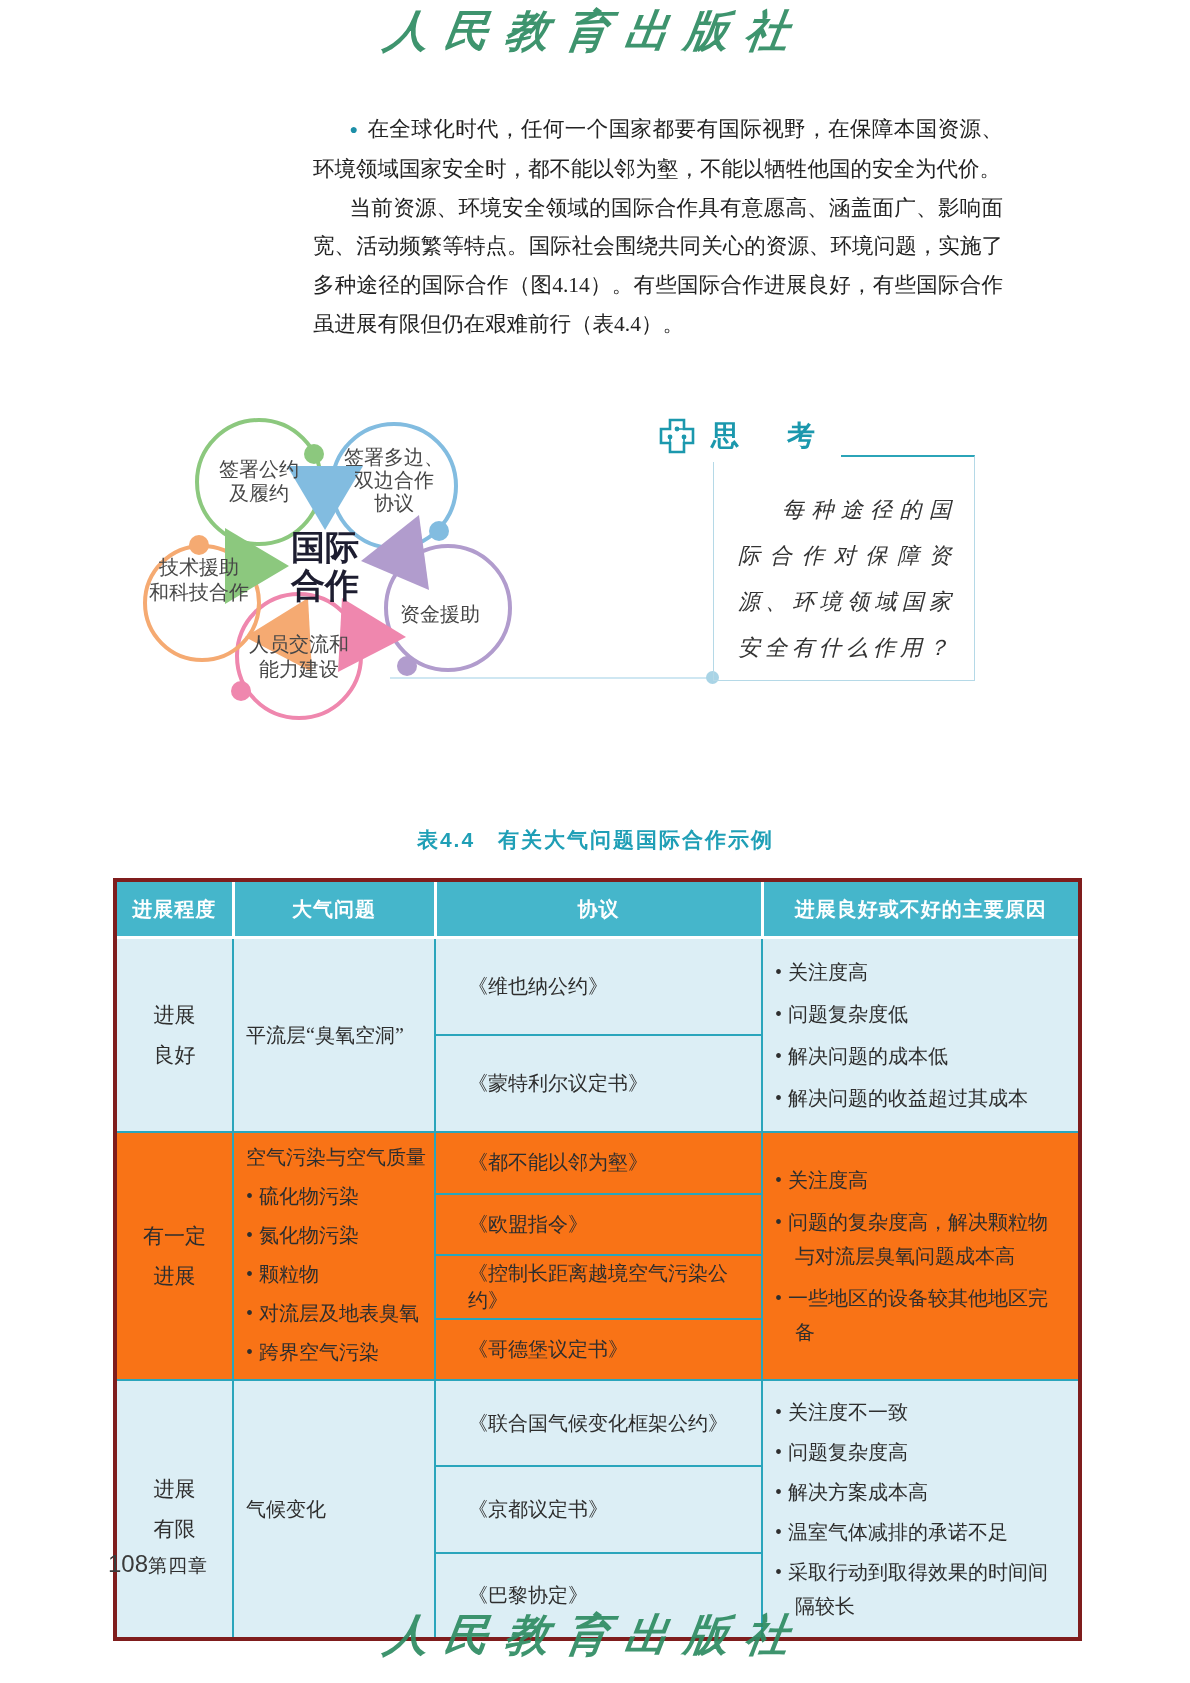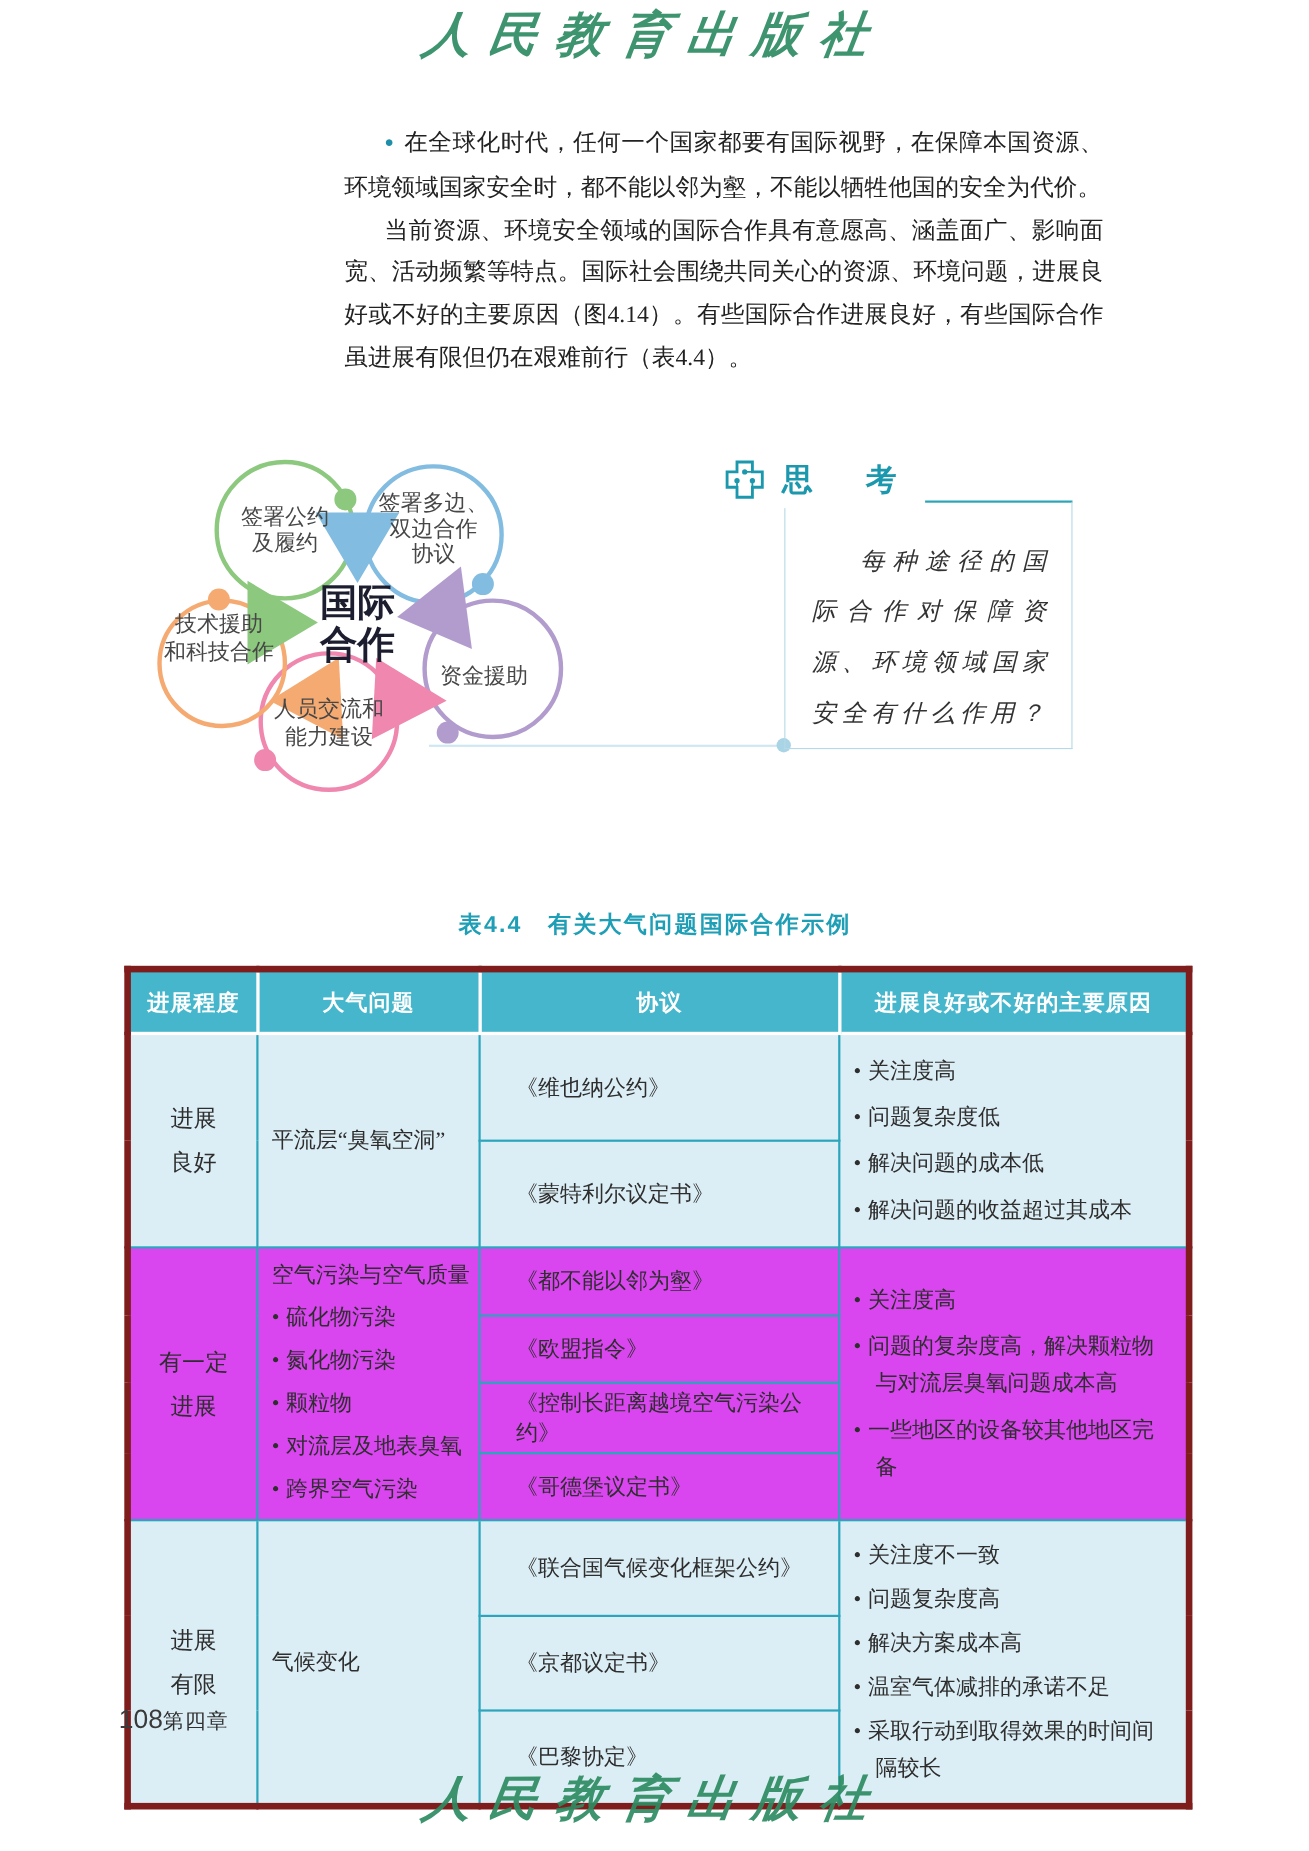--- a/index.html
+++ b/index.html
@@ -39,27 +39,27 @@
 
   
   #fig-caption{position:absolute;left:110px;top:742px;font-size:19px;color:#222;display:flex;align-items:center;}
   #fig-caption .sq{width:13px;height:13px;background:#9ccadd;margin-right:9px;flex:0 0 auto;}
 
   
   #table-title{position:absolute;left:113px;top:826px;width:965px;text-align:center;
                font-family:"Liberation Sans","DejaVu Sans",sans-serif;font-weight:bold;
                font-size:21px;color:#1f9fb6;letter-spacing:2px;}
   #coop-table{position:absolute;left:113px;top:878px;width:965px;border-collapse:collapse;table-layout:fixed;
-              border:6px solid #7f1d1d;font-size:20px;color:#2e2e2e;}
+              border:4px solid #7f1d1d;font-size:20px;color:#2e2e2e;}
   #coop-table th{background:#45b6cb;color:#fff;font-family:"Liberation Sans","DejaVu Sans",sans-serif;
                  font-weight:bold;font-size:20px;height:52px;border-right:3px solid #fff;border-bottom:3px solid #fff;letter-spacing:1px;}
   #coop-table th:last-child{border-right:none;}
   #coop-table td{border:2px solid #2aa5bc;vertical-align:middle;}
   tr.sec-light td{background:#dceef5;}
-  tr.sec-dark td{background:#d946ef;}
+  tr.sec-dark td{background:#f97316;}
   td.progress{text-align:center;font-size:21px;line-height:40px;}
   td.problem{padding:6px 8px 6px 12px;line-height:37px;margin-left:39px;}
   td.protocol{padding-left:32px;}
   td.reasons{padding:8px 25px 8px 12px;}
   .r78{height:78px;} .r77{height:77px;} .r56{height:56px;} .r55{height:55px;} .r79{height:79px;}
   ul.blist{list-style:none;margin:0;padding:0;}
   ul.blist li{padding-left:1em;text-indent:-1em;line-height:34px;margin:8px 0;}
   ul.blist.tight li{line-height:34px;margin:6px 0;}
   .bul{margin-right:6px;}
   td.problem ul.blist li{margin:2px 0;line-height:37px;}
@@ -71,21 +71,21 @@
 </style>
 </head>
 <body>
 
 <div id="page">
 
   <div class="calli" id="calli-top">人民教育出版社</div>
 
   <div id="bodytext">
     <p><span class="pbullet">●</span><span>在全球化时代，任何一个国家都要有国际视野，在保障本国资源、环境领域国家安全时，都不能以邻为壑，不能以牺牲他国的安全为代价。</span></p>
-    <p><span>当前资源、环境安全领域的国际合作具有意愿高、涵盖面广、影响面宽、活动频繁等特点。国际社会围绕共同关心的资源、环境问题，进展良好或不好的主要原因（图4.14）。有些国际合作进展良好，有些国际合作虽进展有限但仍在艰难前行（表4.4）。</span></p>
+    <p><span>当前资源、环境安全领域的国际合作具有意愿高、涵盖面广、影响面宽、活动频繁等特点。国际社会围绕共同关心的资源、环境问题，实施了多种途径的国际合作（图4.14）。有些国际合作进展良好，有些国际合作虽进展有限但仍在艰难前行（表4.4）。</span></p>
   </div>
 
   <svg id="flower" width="480" height="340" viewBox="0 0 480 340">
 
     <circle cx="164" cy="99" r="62" fill="none" stroke-width="4" stroke="#8cc87e"></circle>
     <circle cx="299" cy="103" r="62" fill="none" stroke-width="4" stroke="#82bce0"></circle>
     <circle cx="353" cy="225" r="62" fill="none" stroke-width="4" stroke="#b19ccd"></circle>
     <circle cx="204" cy="273" r="62" fill="none" stroke-width="4" stroke="#ef87ae"></circle>
     <circle cx="107" cy="220" r="57" fill="none" stroke-width="4" stroke="#f5aa72"></circle>
 

